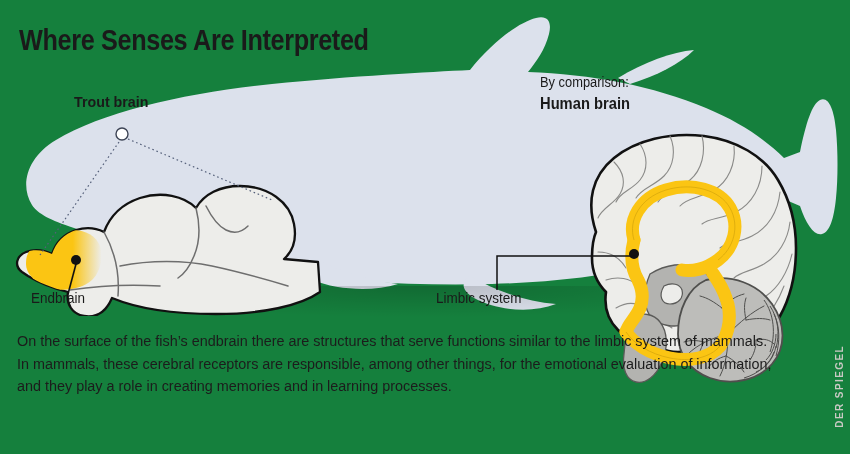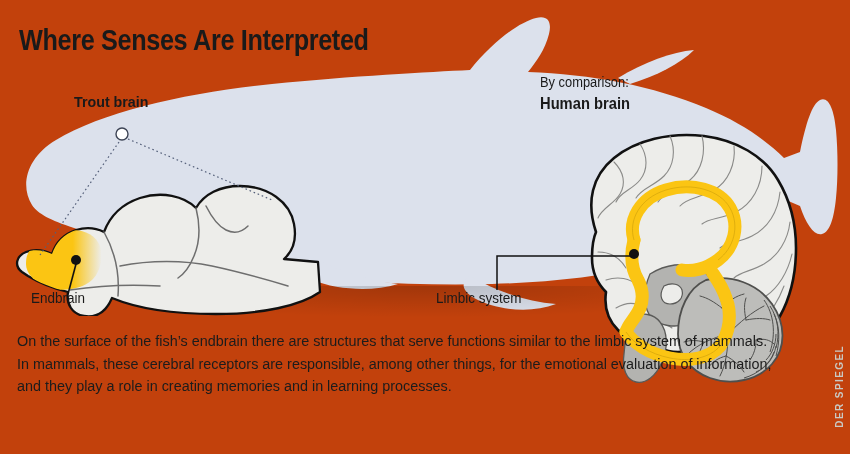--- a/index.html
+++ b/index.html
@@ -4,21 +4,21 @@
 <style>
   html, body {
     margin: 0;
     padding: 0;
     background: #ffffff;
   }
   #infographic {
     position: relative;
     width: 850px;
     height: 454px;
-    background: #c2410c;
+    background: #15803d;
     overflow: hidden;
     font-family: "Liberation Sans", sans-serif;
     color: #1a1a1a;
   }
 
   
   #fish-silhouette {
     position: absolute;
     left: 0; top: 0;
     width: 850px; height: 340px;

